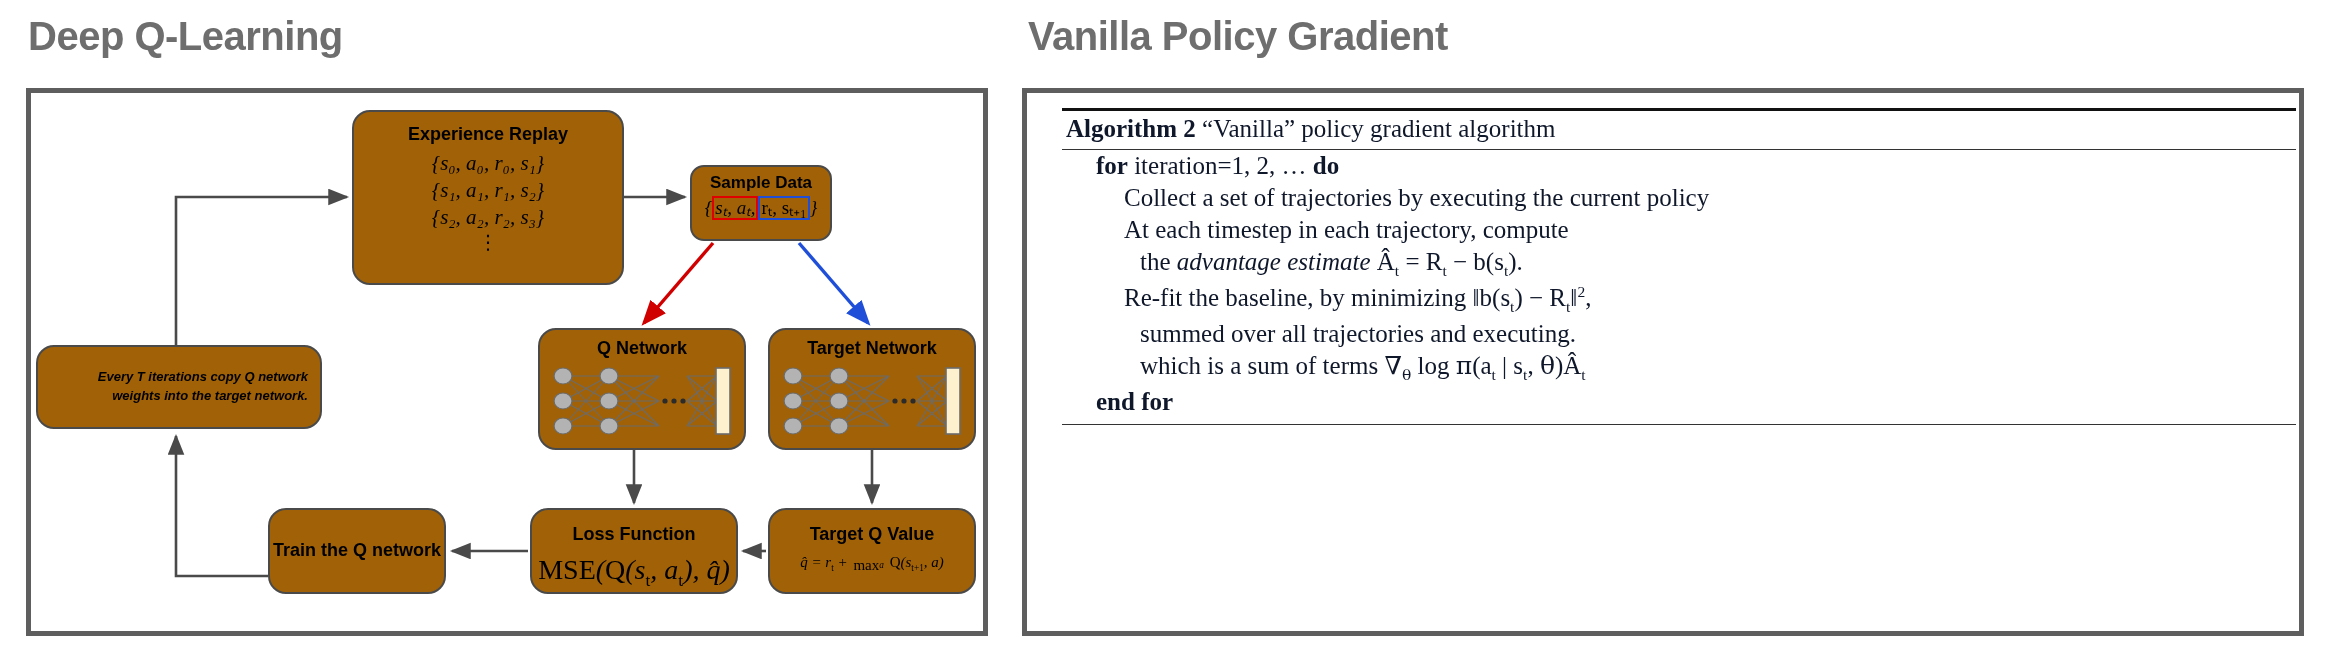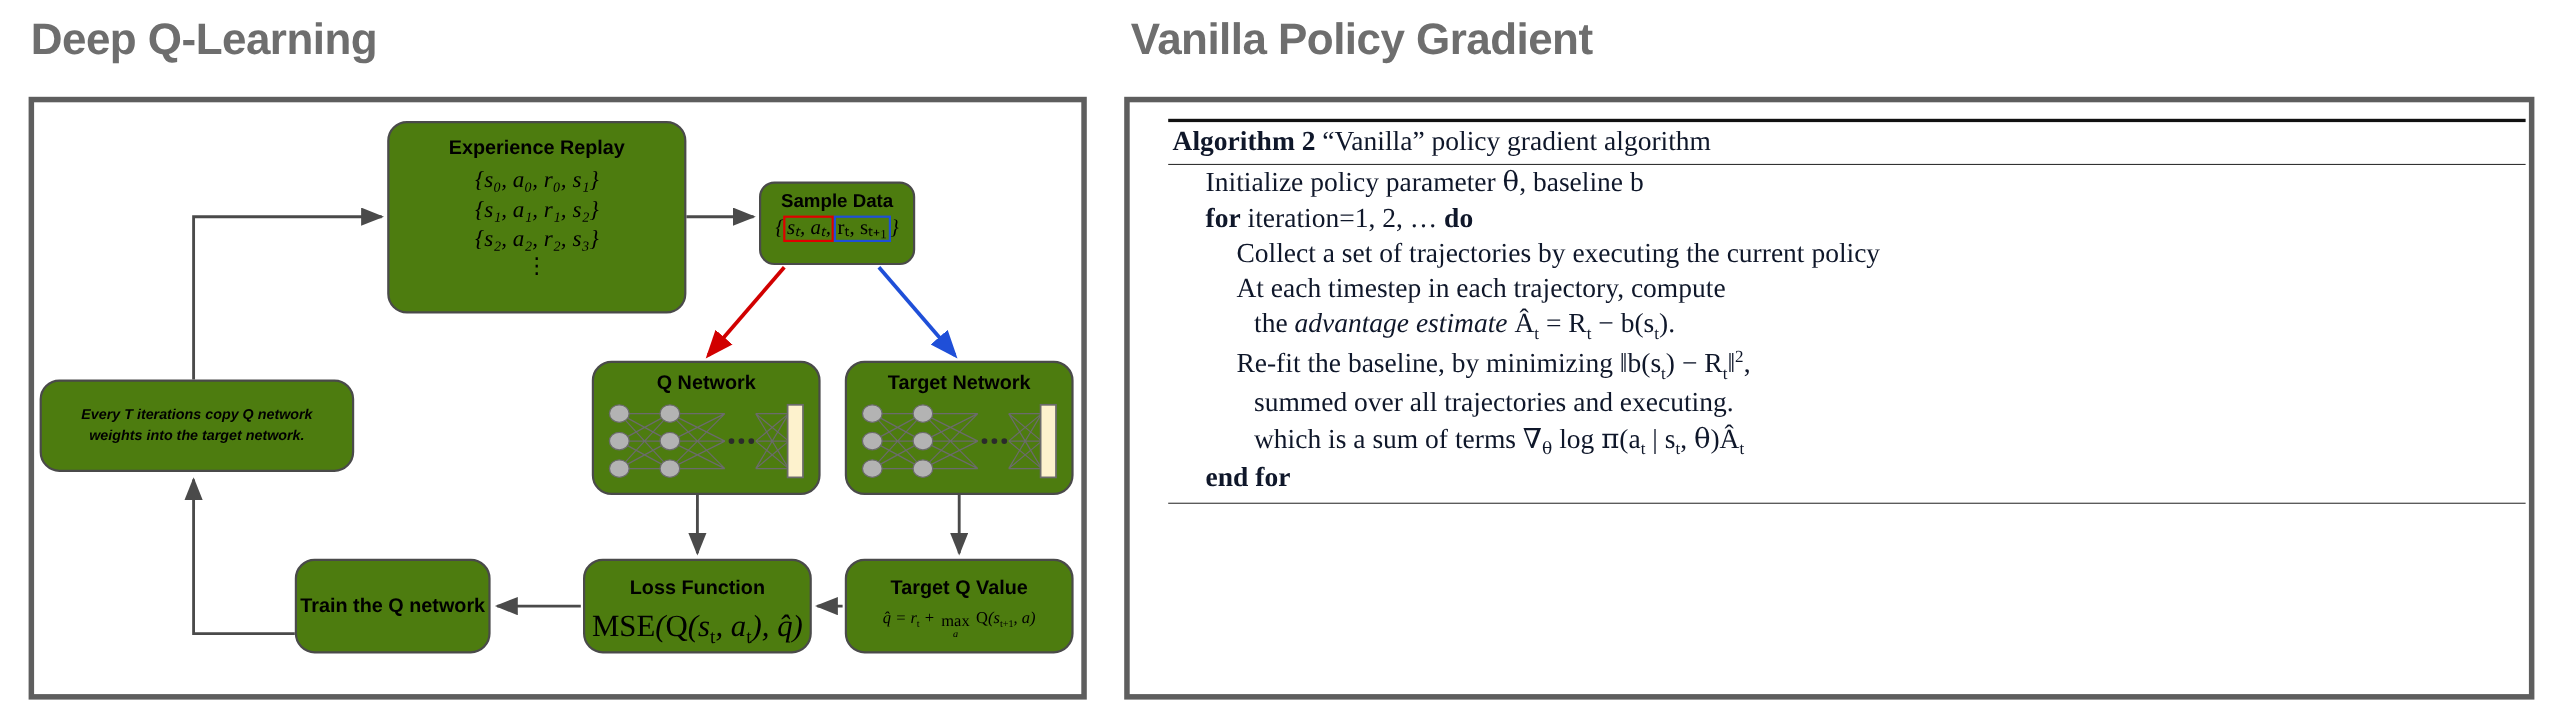--- a/index.html
+++ b/index.html
@@ -42,26 +42,26 @@
   }
   #panel-left  { left: 26px;   top: 88px; width: 962px;  height: 548px; }
   #panel-right { left: 1022px; top: 88px; width: 1282px; height: 548px; }
 
   
   .node {
     position: absolute;
     box-sizing: border-box;
     border: 2px solid #4a4a4a;
     border-radius: 18px;
-    background: #4d7c0f;
+    background: #a16207;
     display: flex;
     flex-direction: column;
     align-items: center;
     justify-content: center;
-    text-align: center;
+    text-align: right;
     z-index: 3;
   }
   .node-title {
     font-family: "Liberation Sans", sans-serif;
     font-weight: bold;
     font-size: 18px;
     color: #000;
     line-height: 1.2;
   }
   .math {
@@ -216,21 +216,21 @@
     margin: 0 1px;
   }
   .bigsum {
     font-family: "DejaVu Serif", serif;
     font-size: 1.75em;
     line-height: 0.85;
   }
   .sum-wrap { display: inline-flex; align-items: center; }
   .maxwrap {
     display: inline-flex;
-    flex-direction: column;
+    flex-direction: row;
     align-items: center;
     line-height: 1;
     vertical-align: -0.25em;
     margin: 0 2px;
   }
   .maxwrap .mx { font-style: normal; }
   .maxwrap .mxsub { font-size: 0.62em; font-style: italic; }
   #algo-footer-rule { margin-top: 6px; }
 </style>
 </head>
@@ -404,23 +404,20 @@
   <div id="algorithm-box">
     <div class="rule-thick"></div>
 
     <div id="algorithm-header">
       <b>Algorithm 2</b>
       <span>“Vanilla” policy gradient algorithm</span>
     </div>
 
     <div class="rule-thin"></div>
 
-    <div class="algo-line i1">
-      Initialize policy parameter <span class="sym">θ</span>, baseline b
-    </div>
 
     <div class="algo-line i1">
       <span class="kw">for</span> iteration=1, 2, … <span class="kw">do</span>
     </div>
 
     <div class="algo-line i2">
       Collect a set of trajectories by executing the current policy
     </div>
 
     <div class="algo-line i2">

